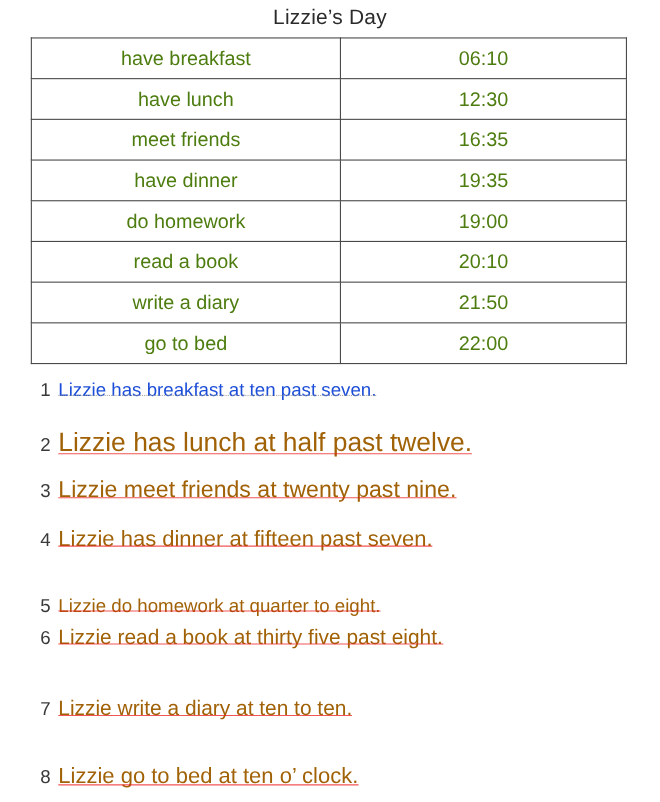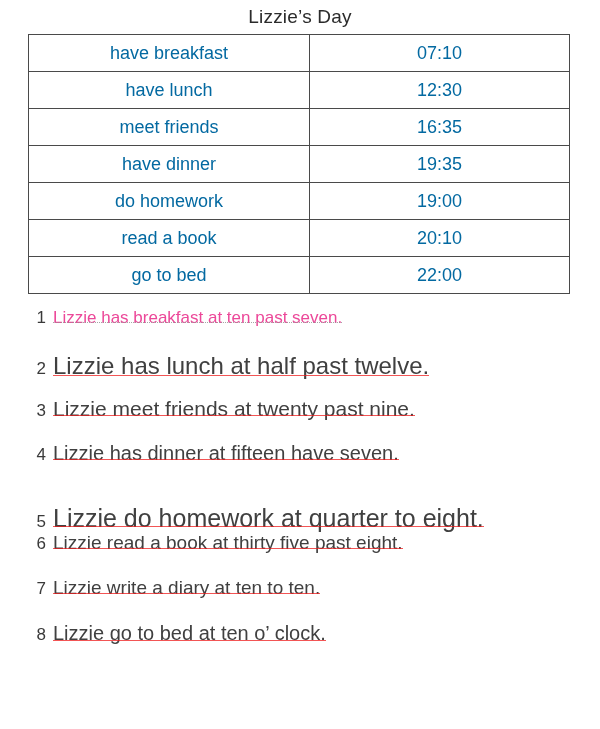--- a/index.html
+++ b/index.html
@@ -41,21 +41,21 @@
     border-collapse: collapse;
     table-layout: fixed;
   }
 
   table.schedule td {
     border: 1px solid #4a4a4a;
     height: 36px;
     text-align: center;
     vertical-align: middle;
     font-size: 18px;
-    color: #0369a1;
+    color: #4d7c0f;
     padding: 0 4px;
   }
 
   table.schedule td.activity {
     width: 52%;
   }
 
   table.schedule td.time {
     width: 48%;
   }
@@ -75,81 +75,85 @@
     width: 22px;
     flex: 0 0 22px;
     text-align: right;
     font-size: 17px;
     color: #3a3a3a;
     padding-right: 7px;
   }
 
   .sentence-text {
     position: relative;
-    color: #404040;
+    color: #a16207;
     white-space: nowrap;
     line-height: 1.05;
   }
 
   
   .sentence-text::after {
     content: "";
     position: absolute;
     left: 0;
     right: 0;
     bottom: 4px;
     border-bottom: 1px solid rgba(238, 28, 28, 0.75);
   }
 
-  .s1 .sentence-text { font-size: 17px; color: #ec4899; }
+  .s1 .sentence-text { font-size: 17px; color: #1d4ed8; }
   .s1 .sentence-text::after { border-bottom: 1px dotted rgba(150,150,150,0.85); }
   .s2 .sentence-text { font-size: 24px; }
   .s3 .sentence-text { font-size: 21px; }
   .s4 .sentence-text { font-size: 20px; }
-  .s5 .sentence-text { font-size: 25px; margin-top: 17px; }
+  .s5 .sentence-text { font-size: 17px; margin-top: 17px; }
   .s6 .sentence-text { font-size: 19px; }
-  .s7 .sentence-text { font-size: 19px; }
-  .s8 .sentence-text { font-size: 20px; }
+  .s7 .sentence-text { font-size: 19px; margin-top: 20px; }
+  .s8 .sentence-text { font-size: 20px; margin-top: 36px; }
 
   .s2 .sentence-text::after { bottom: 2px; }
   .s8 .sentence-text::after { bottom: 3px; }
 </style>
 </head>
 <body>
 
 <div class="page">
 
   <div class="title">Lizzie’s Day</div>
 
   <div class="schedule-wrap">
     <table class="schedule">
       <tbody>
         <tr>
           <td class="activity">have breakfast</td>
-          <td class="time">07:10</td>
+          <td class="time">06:10</td>
         </tr>
         <tr>
           <td class="activity">have lunch</td>
           <td class="time">12:30</td>
         </tr>
         <tr>
           <td class="activity">meet friends</td>
           <td class="time">16:35</td>
         </tr>
         <tr>
           <td class="activity">have dinner</td>
           <td class="time">19:35</td>
         </tr>
         <tr>
           <td class="activity">do homework</td>
           <td class="time">19:00</td>
         </tr>
         <tr>
           <td class="activity">read a book</td>
           <td class="time">20:10</td>
+        </tr>
+        <tr>
+          <td class="activity">write a diary</td>
+          <td class="time">21:50</td>
         </tr>
         <tr>
           <td class="activity">go to bed</td>
           <td class="time">22:00</td>
         </tr>
       </tbody>
     </table>
   </div>
 
   <div class="sentences">
@@ -164,21 +168,21 @@
       <span class="sentence-text">Lizzie has lunch at half past twelve.</span>
     </div>
 
     <div class="sentence-row s3">
       <span class="num">3</span>
       <span class="sentence-text">Lizzie meet friends at twenty past nine.</span>
     </div>
 
     <div class="sentence-row s4">
       <span class="num">4</span>
-      <span class="sentence-text">Lizzie has dinner at fifteen have seven.</span>
+      <span class="sentence-text">Lizzie has dinner at fifteen past seven.</span>
     </div>
 
     <div class="sentence-row s5">
       <span class="num">5</span>
       <span class="sentence-text">Lizzie do homework at quarter to eight.</span>
     </div>
 
     <div class="sentence-row s6">
       <span class="num">6</span>
       <span class="sentence-text">Lizzie read a book at thirty five past eight.</span>

